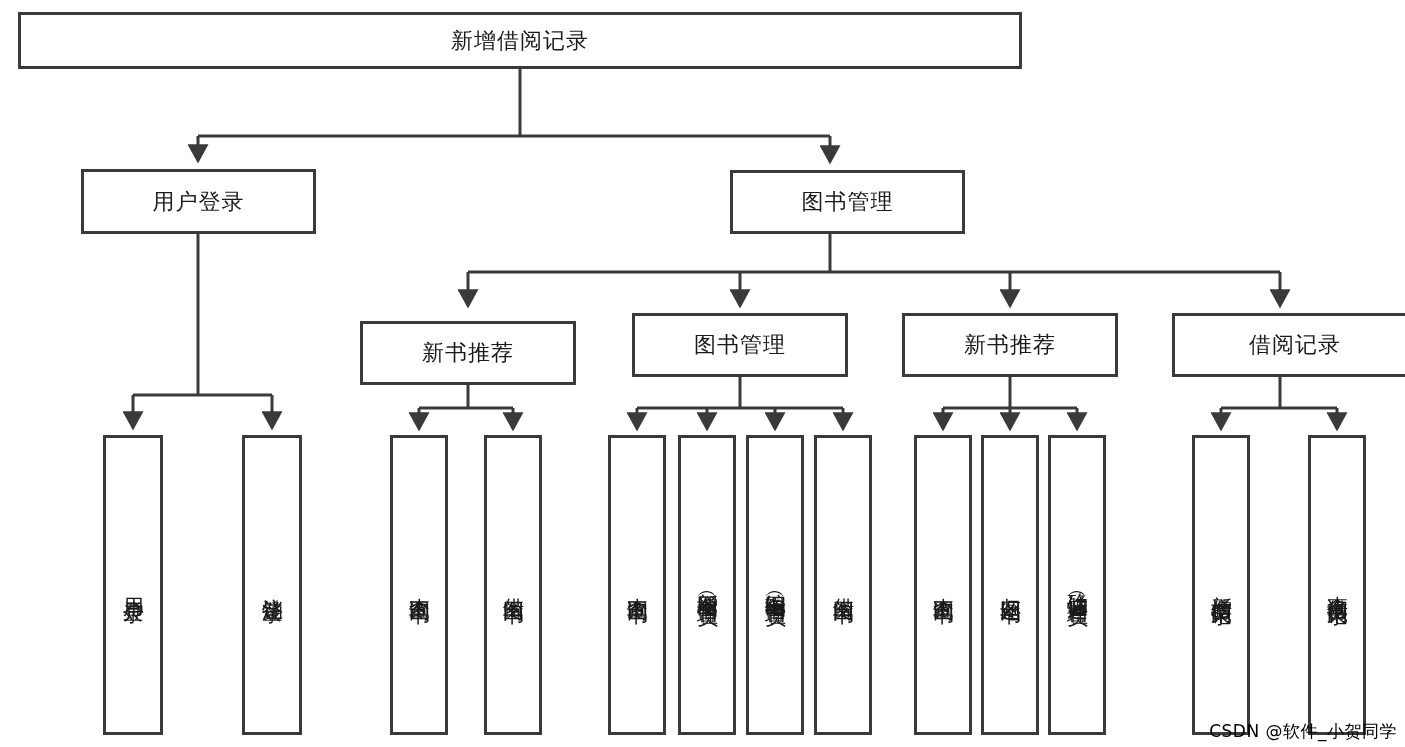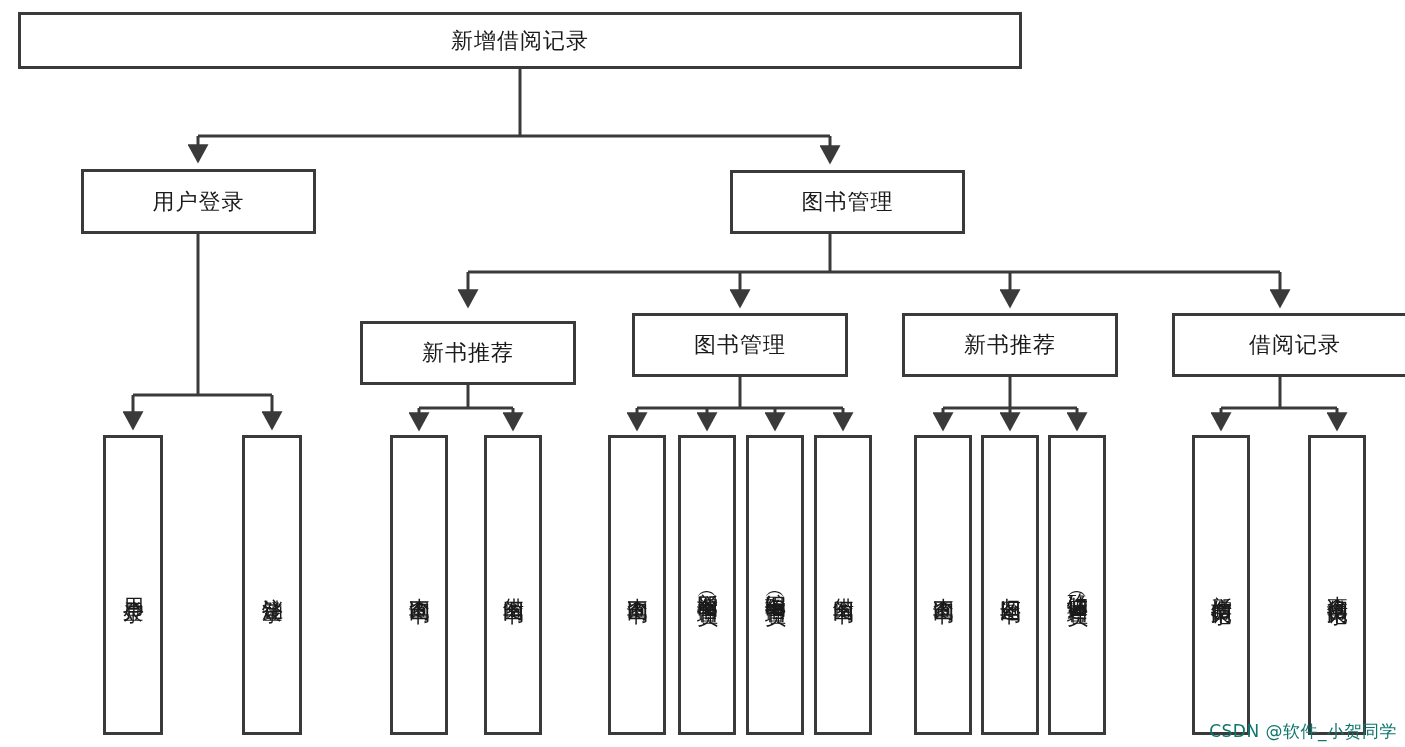--- a/index.html
+++ b/index.html
@@ -5,21 +5,21 @@
   html,body{margin:0;padding:0;background:#ffffff;}
   body{font-family:"DejaVu Sans","Liberation Sans",sans-serif;}
   #canvas{position:relative;width:1405px;height:747px;background:#fff;overflow:hidden;}
   #wires{position:absolute;left:0;top:0;width:1405px;height:747px;}
   .node{position:absolute;box-sizing:border-box;border:3px solid #3a3a3a;background:#ffffff;
         display:flex;align-items:center;justify-content:center;color:#1a1a1a;}
   .node.h{font-size:22px;letter-spacing:1px;}
   .node.v{writing-mode:vertical-rl;text-orientation:upright;font-size:21px;line-height:1.18;
           letter-spacing:2px;padding:6px 0;text-align:center;}
   .node.v .vtxt{writing-mode:vertical-rl;text-orientation:upright;white-space:normal;}
-  #watermark{position:absolute;right:8px;bottom:4px;font-size:17px;color:#0f766e;
+  #watermark{position:absolute;right:8px;bottom:4px;font-size:17px;color:#000000;
              letter-spacing:0.5px;white-space:nowrap;}
 </style>
 </head>
 <body>
 
 <div id="canvas">
 
   <svg id="wires" viewBox="0 0 1405 747" xmlns="http://www.w3.org/2000/svg">
     <defs>
       <marker id="arrow" viewBox="0 0 12 12" refX="9" refY="6" markerWidth="7" markerHeight="7" orient="auto-start-reverse">

